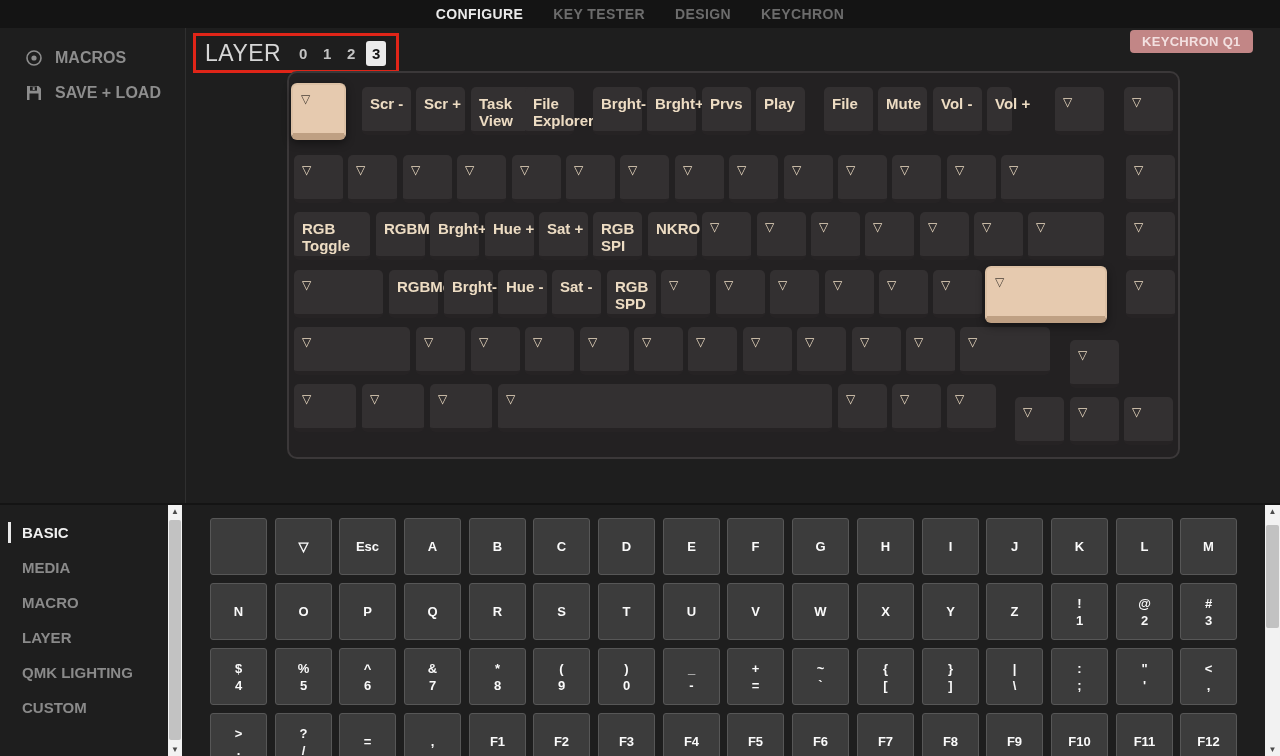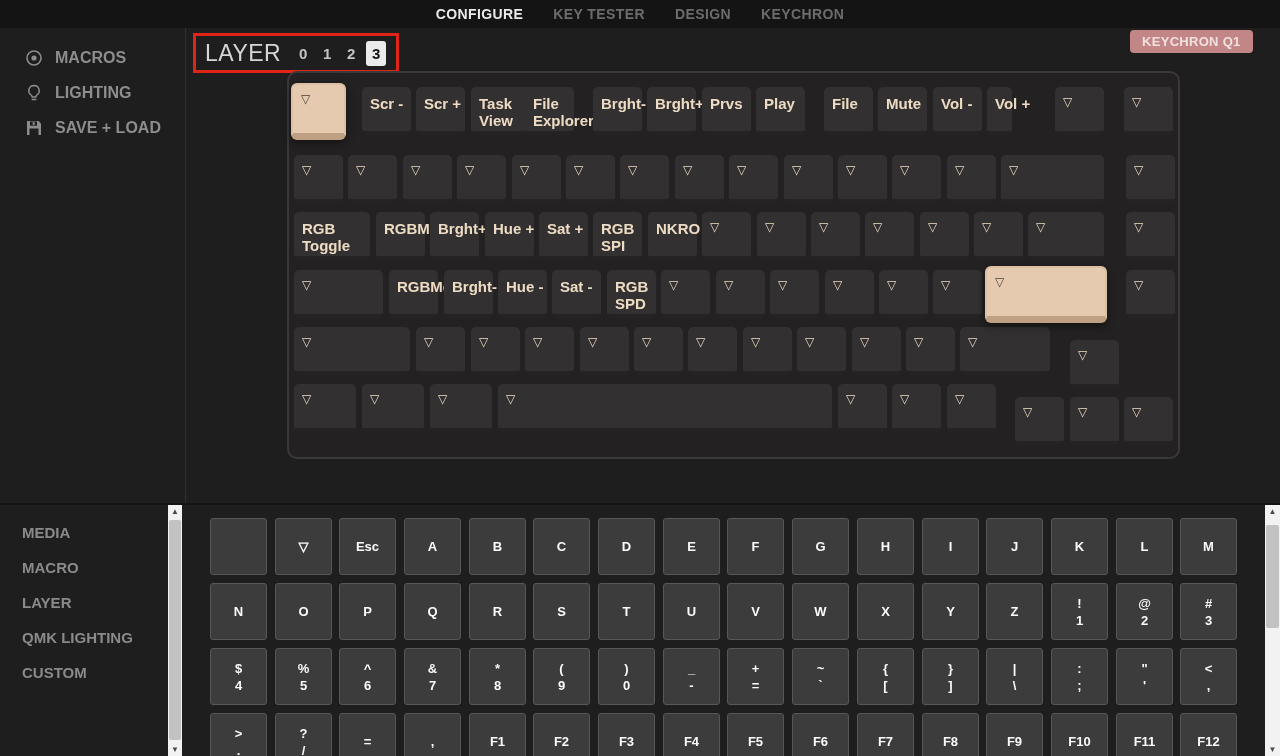--- a/index.html
+++ b/index.html
@@ -106,29 +106,20 @@
         <svg width="20" height="20" viewBox="0 0 20 20">
           <circle cx="10" cy="10" r="7" fill="none" stroke="currentColor" stroke-width="1.6"></circle>
           <circle cx="10" cy="10" r="2.6" fill="currentColor"></circle>
         </svg>
       </span>
       <span>MACROS</span>
     </div>
     <div class="side-item">
       <span class="icn">
         <svg width="20" height="20" viewBox="0 0 20 20">
-          <path d="M10 2.5a5.2 5.2 0 0 1 2.9 9.5c-.7.5-1.1 1.2-1.1 2h-3.6c0-.8-.4-1.5-1.1-2A5.2 5.2 0 0 1 10 2.5z" fill="none" stroke="currentColor" stroke-width="1.5"></path>
-          <path d="M8.2 16.4h3.6" stroke="currentColor" stroke-width="1.5" stroke-linecap="round"></path>
-        </svg>
-      </span>
-      <span>LIGHTING</span>
-    </div>
-    <div class="side-item">
-      <span class="icn">
-        <svg width="20" height="20" viewBox="0 0 20 20">
           <path d="M3 3h11.5L17 5.5V17H3z" fill="currentColor"></path>
           <rect x="6" y="3.5" width="7" height="4.2" fill="#1e1e1e"></rect>
           <rect x="8.7" y="4.2" width="2" height="2.8" fill="currentColor"></rect>
           <rect x="5.5" y="10.5" width="9" height="6.5" fill="#1e1e1e"></rect>
         </svg>
       </span>
       <span>SAVE + LOAD</span>
     </div>
   </aside>
 
@@ -393,20 +384,24 @@
     <div class="key" style="left: 781px; top: 324px; width: 49px; height: 48px;">
       <div class="glyph">▽</div>
     </div>
     <div class="key" style="left: 835px; top: 324px; width: 49px; height: 48px;">
       <div class="glyph">▽</div>
     </div>
   </div>
 
 <div class="bottom">
   <div class="cats">
+      <div class="cat-item active">
+        <span class="bar"></span>
+        <span>BASIC</span>
+      </div>
       <div class="cat-item">
         <span>MEDIA</span>
       </div>
       <div class="cat-item">
         <span>MACRO</span>
       </div>
       <div class="cat-item">
         <span>LAYER</span>
       </div>
       <div class="cat-item">

